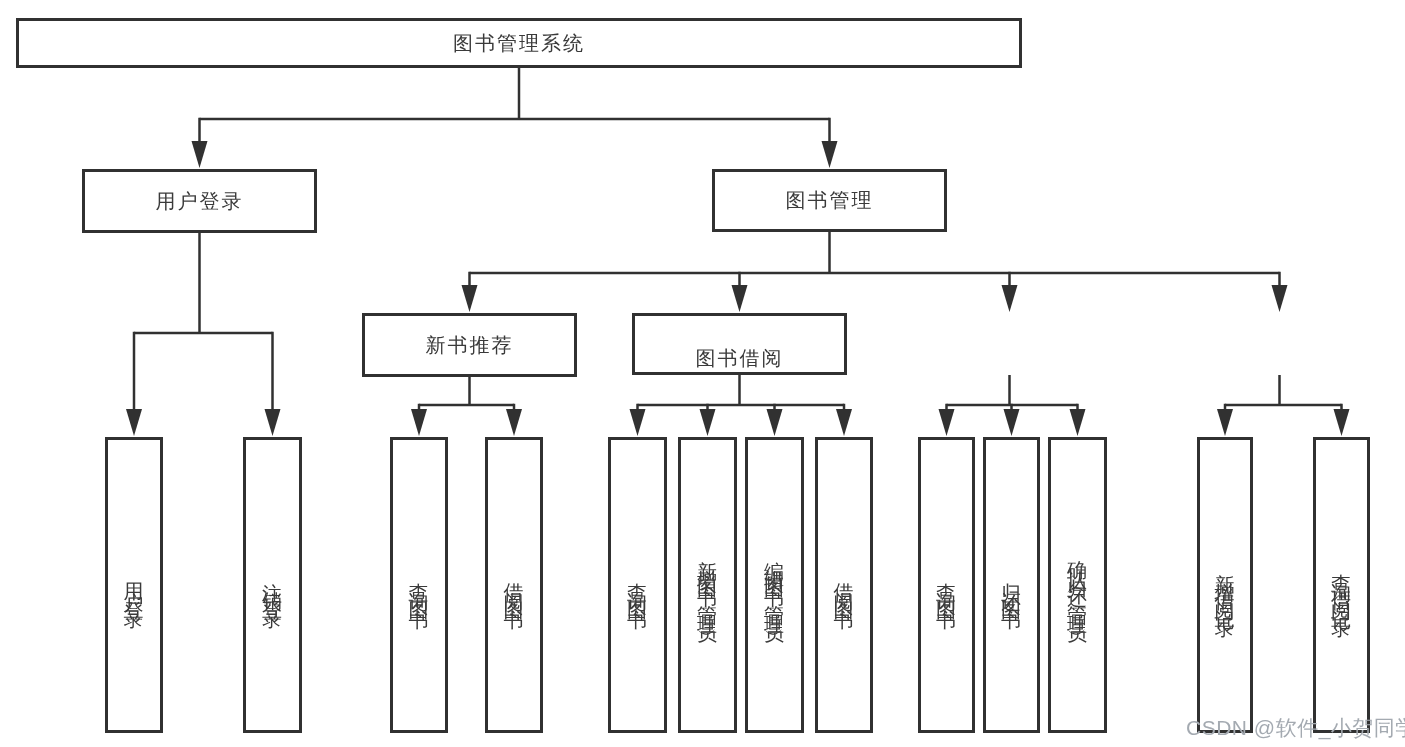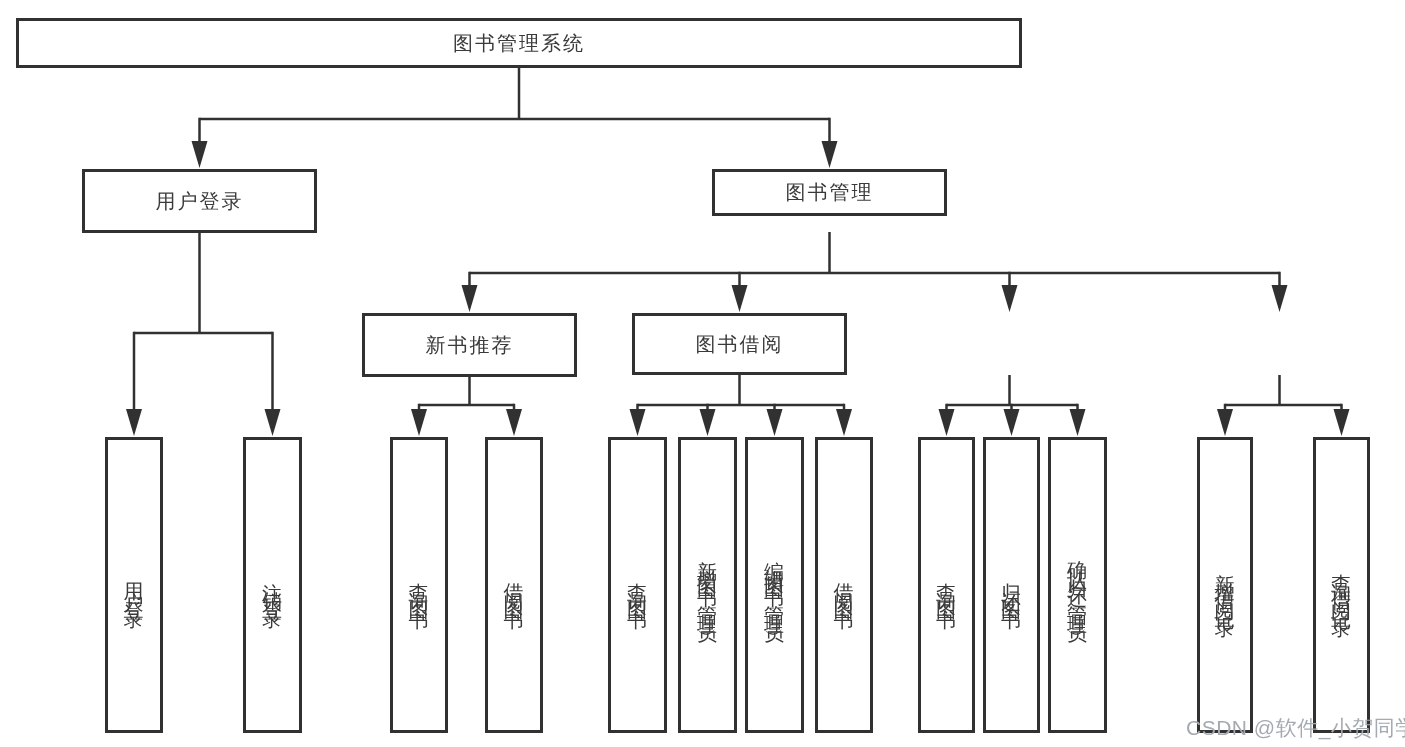--- a/index.html
+++ b/index.html
@@ -106,27 +106,27 @@
       <polygon points="1333.5,409 1349.5,409 1341.5,436"></polygon>
     </svg>
 
   <div class="watermark">CSDN @软件_小贺同学</div>
 <div class="node horiz" style="left: 16px; top: 18px; width: 1006px; height: 50px;">
       <span class="lbl">图书管理系统</span>
     </div>
     <div class="node horiz" style="left: 82px; top: 169px; width: 235px; height: 64px;">
       <span class="lbl">用户登录</span>
     </div>
-    <div class="node horiz" style="left: 712px; top: 169px; width: 235px; height: 47px;">
+    <div class="node horiz" style="left: 712px; top: 169px; width: 235px; height: 63px;">
       <span class="lbl">图书管理</span>
     </div>
     <div class="node horiz" style="left: 362px; top: 313px; width: 215px; height: 64px;">
       <span class="lbl">新书推荐</span>
     </div>
-    <div class="node horiz" style="left: 632px; top: 313px; width: 215px; height: 62px;">
+    <div class="node horiz" style="left: 632px; top: 313px; width: 215px; height: 62px; align-items: flex-end;">
       <span class="lbl">图书借阅</span>
     </div>
     <div class="node vert" style="left: 105px; top: 437px; width: 58px; height: 296px;">
       <span class="lbl">用户登录</span>
     </div>
     <div class="node vert" style="left: 243px; top: 437px; width: 59px; height: 296px;">
       <span class="lbl">注销登录</span>
     </div>
     <div class="node vert" style="left: 390px; top: 437px; width: 58px; height: 296px;">
       <span class="lbl">查询图书</span>

